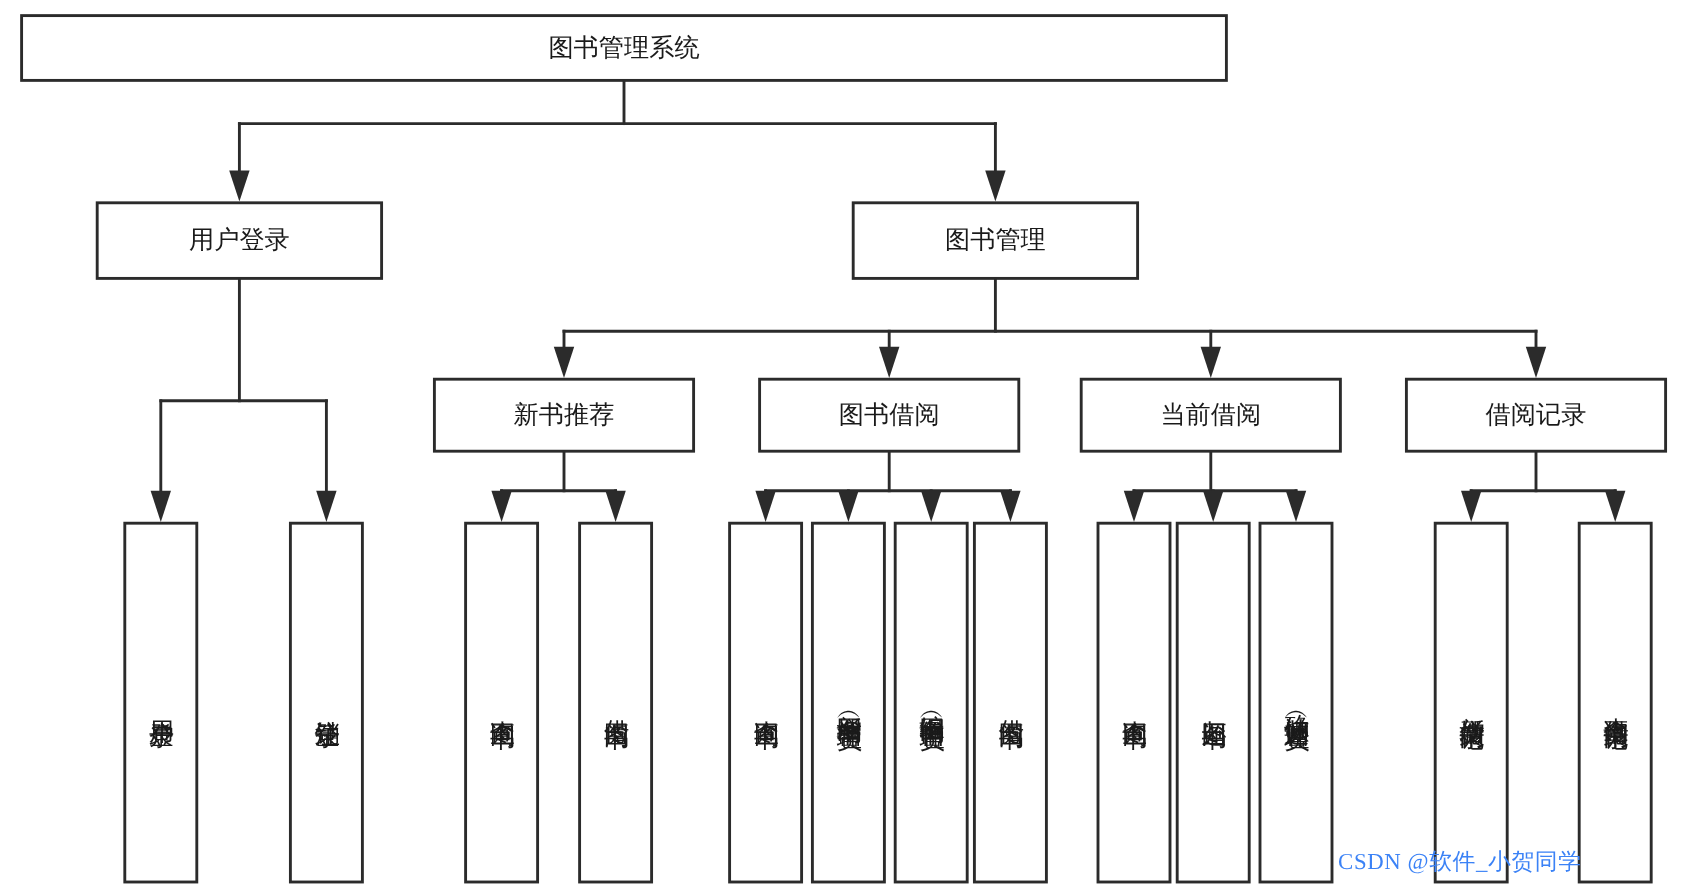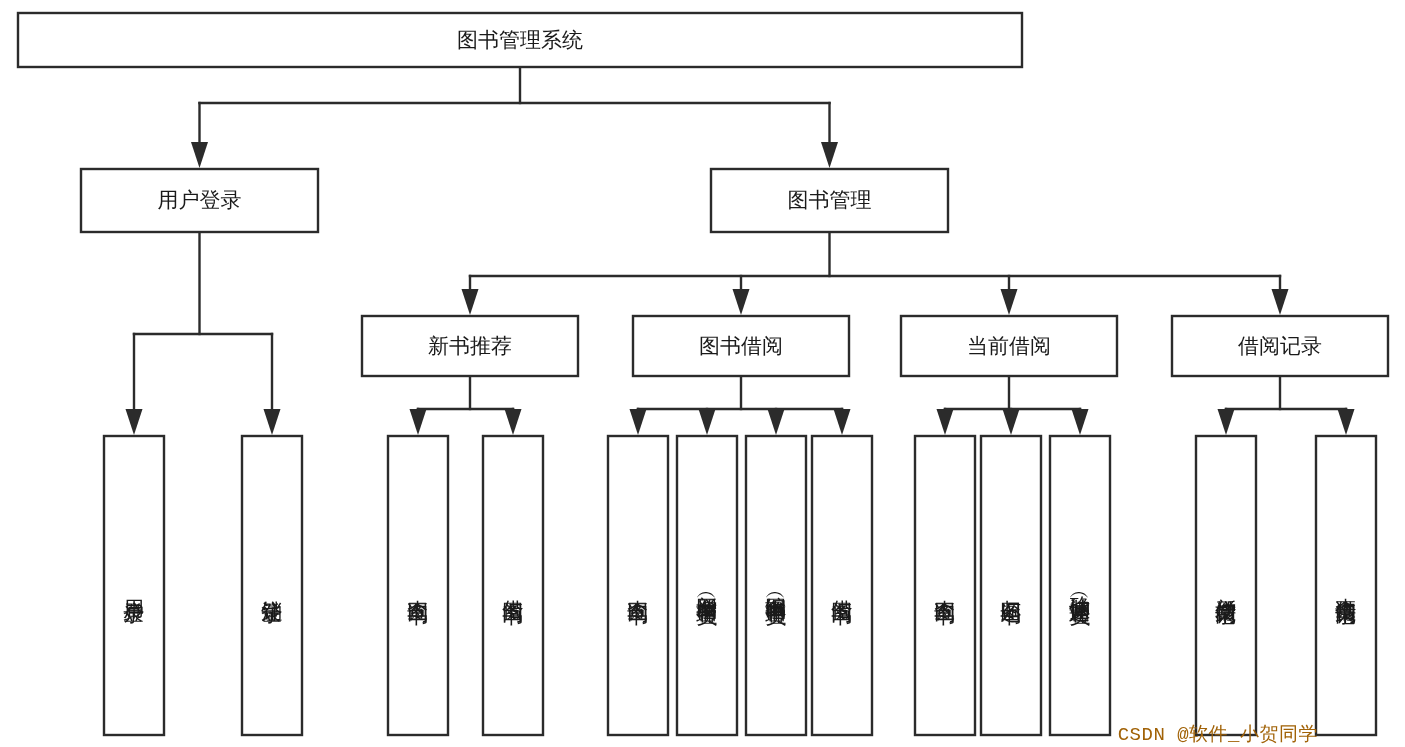--- a/index.html
+++ b/index.html
@@ -60,24 +60,24 @@
     letter-spacing: 1.5px;
     display: flex;
     align-items: center;
     justify-content: center;
     white-space: nowrap;
     pointer-events: none;
   }
   .watermark {
     position: absolute;
     right: 8px;
-    bottom: 0;
-    font-family: Liberation Mono, monospace;
+    bottom: 16px;
+    font-family: Liberation Serif, serif;
     font-size: 19px;
-    color: #a16207;
+    color: #3b82f6;
     letter-spacing: 0.5px;
     user-select: none;
   }
 </style>
 </head>
 <body>
 
 <div id="diagram-root">
 
   <svg id="flow" viewBox="0 0 1405 747" xmlns="http://www.w3.org/2000/svg">

